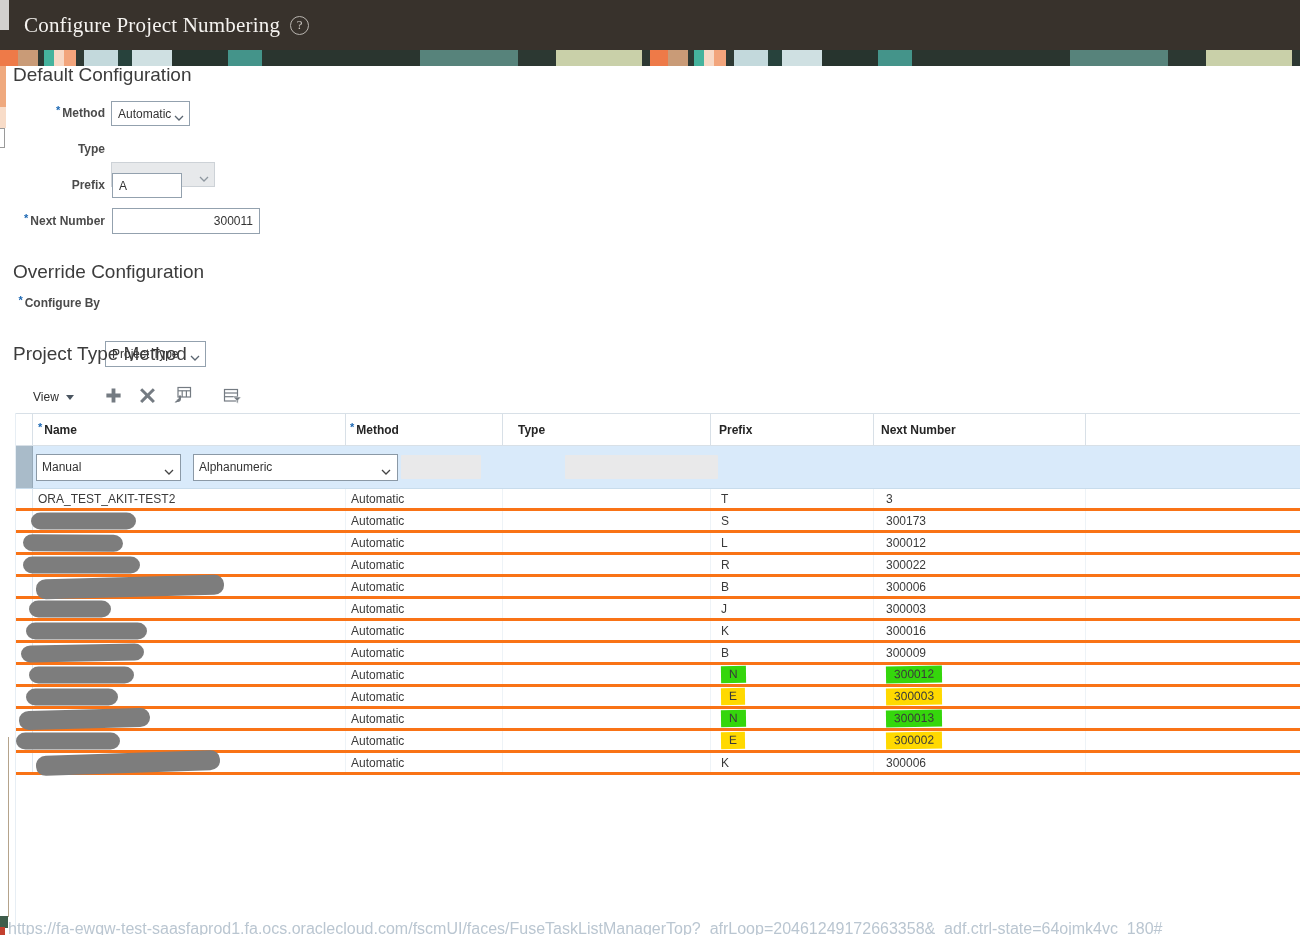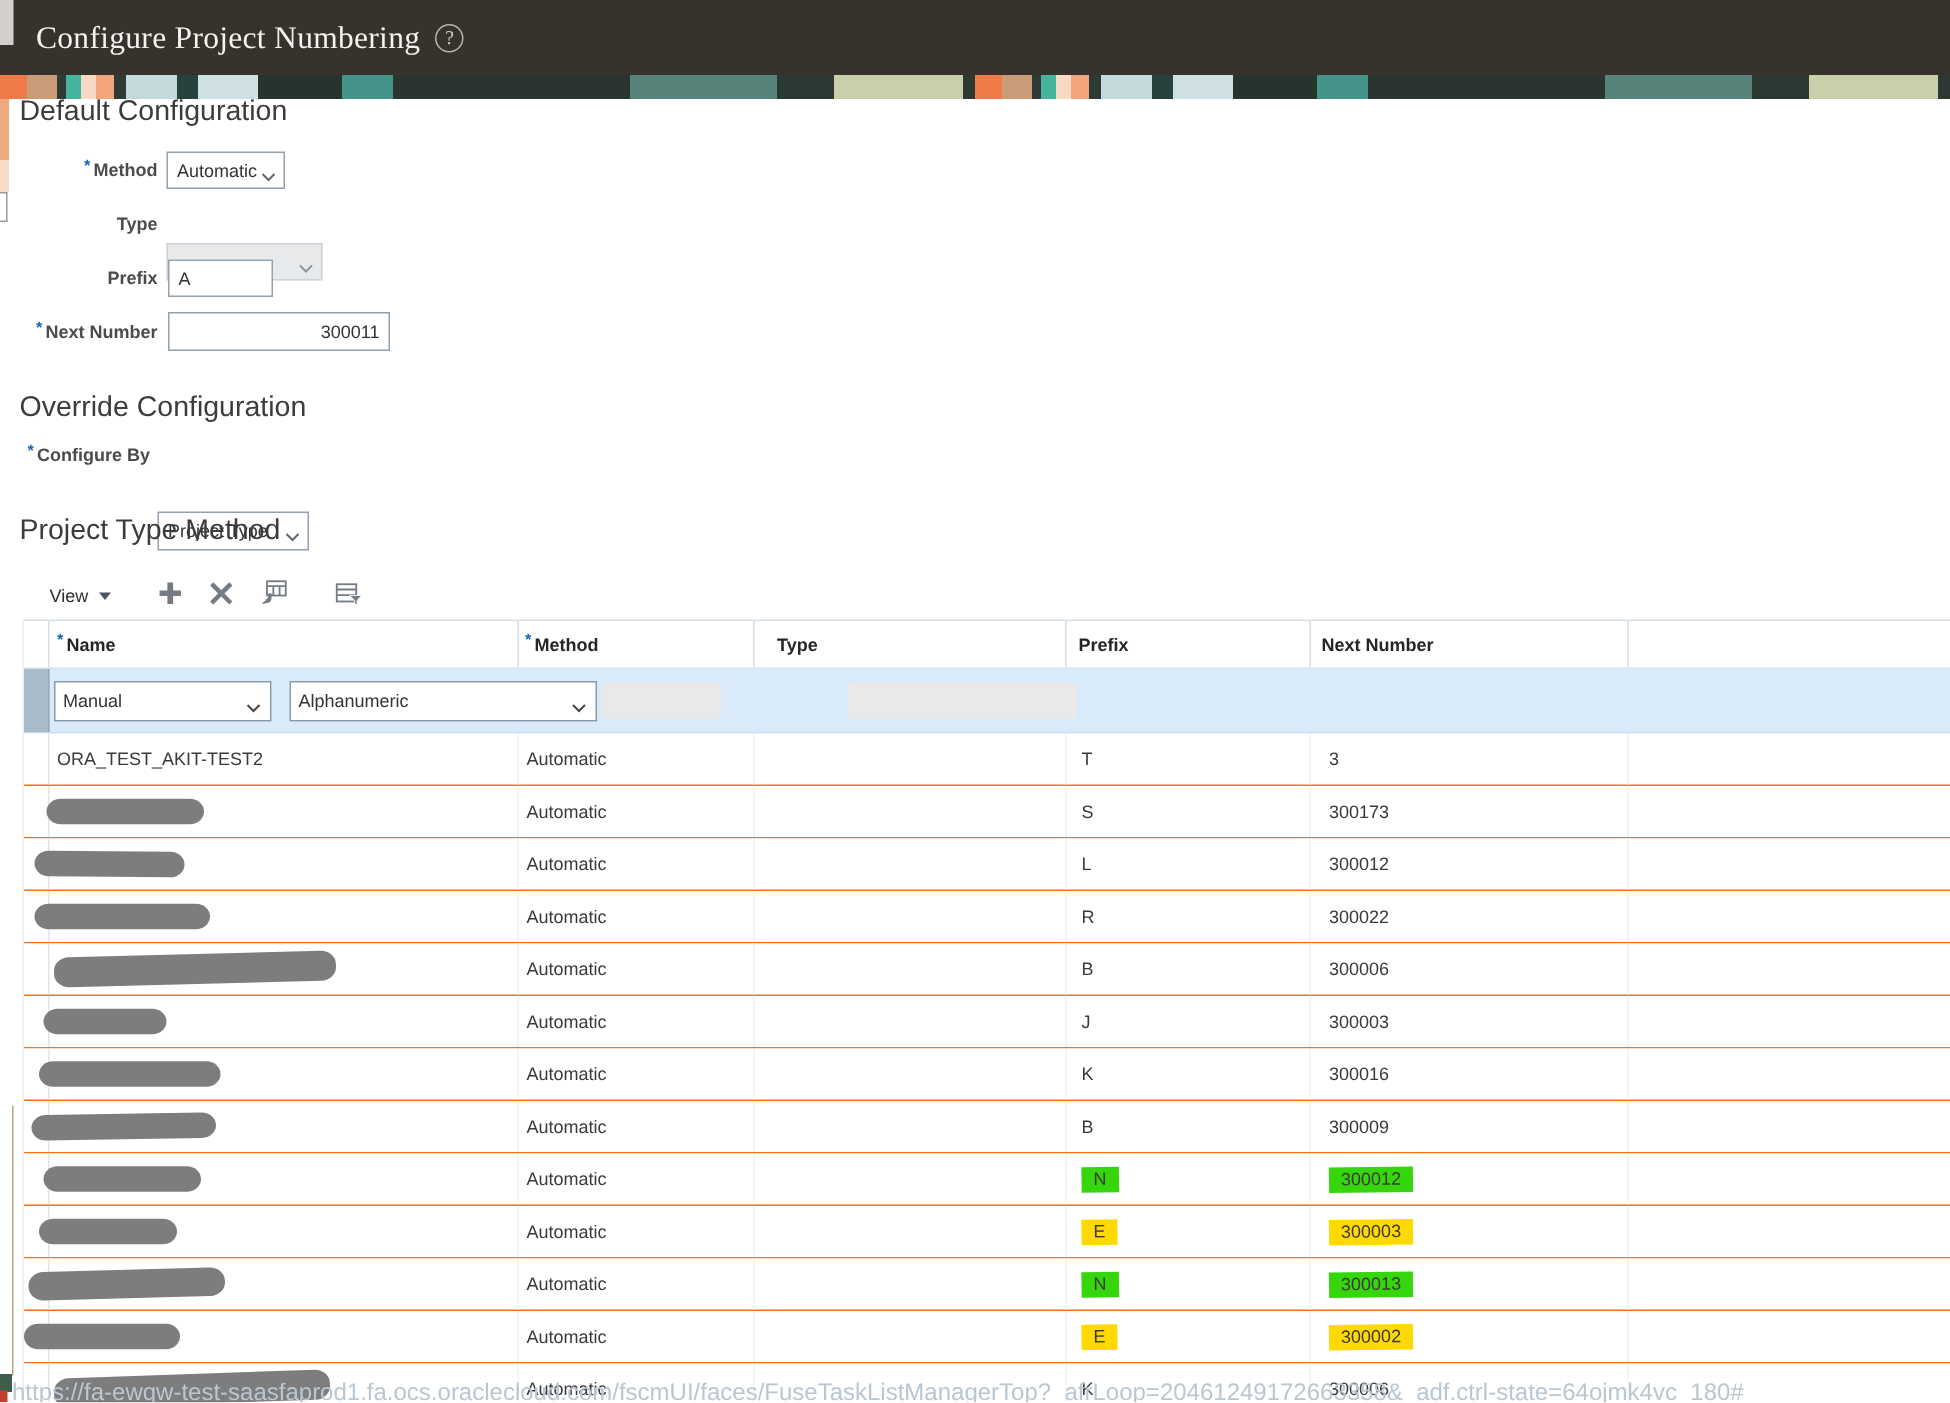--- a/index.html
+++ b/index.html
@@ -42,21 +42,21 @@
   
   .tbl { position:absolute; left:15px; top:413px; width:1285px; height:522px; font-size:12px; color:#3a3a3a; border-left:1px solid #e7eef4; }
   .thead { display:flex; height:33px; border-top:1px solid #d8e0e7; border-bottom:1px solid #d8e0e7; background:#fff; font-weight:bold; color:#252525; align-items:center; }
   .th { height:100%; display:flex; align-items:center; border-right:1px solid #d8e0e7; }
   .th.c6 { border-right:none; }
   .c0 { width:17px; flex:none; } .c1 { width:313px; flex:none; } .c2 { width:157px; flex:none; }
   .c3 { width:208px; flex:none; } .c4 { width:163px; flex:none; } .c5 { width:212px; flex:none; }
   .c6 { flex:1; }
   .th.c1 { padding-left:5px; } .th.c2 { padding-left:4px; } .th.c3 { padding-left:15px; }
   .th.c4 { padding-left:8px; } .th.c5 { padding-left:7px; }
-  .trow { display:flex; height:35px; border-bottom:1px solid #f97316; position:relative; background:#fff; }
+  .trow { display:flex; height:22px; border-bottom:3px solid #f97316; position:relative; background:#fff; }
   .td { height:100%; display:flex; align-items:center; border-right:1px solid #eef3f7; }
   .td.c6 { border-right:none; }
   .td.c0 { border-right:1px solid #dfe7ee; }
   .td.c1 { padding-left:5px; } .td.c2 { padding-left:5px; } .td.c4 { padding-left:10px; } .td.c5 { padding-left:12px; }
   .trow.editing { height:43px; background:var(--sel-row,#d9eafa); border-bottom:1px solid #c8dcec; }
   .trow.editing .td { border-right:none; }
   .trow.editing .td.c0 { background:#a9bbc9; border-right:1px solid #97aab9; }
   .blob { position:absolute; top:50%; transform:translateY(-50%); background:#7d7d7d; height:17px; border-radius:10px/9px; z-index:2; }
   .mark { display:inline-block; padding:1px 8px 2px 8px; transform:rotate(-0.8deg); }
   .mark.green { background:var(--hl-green,#35d60c); }

